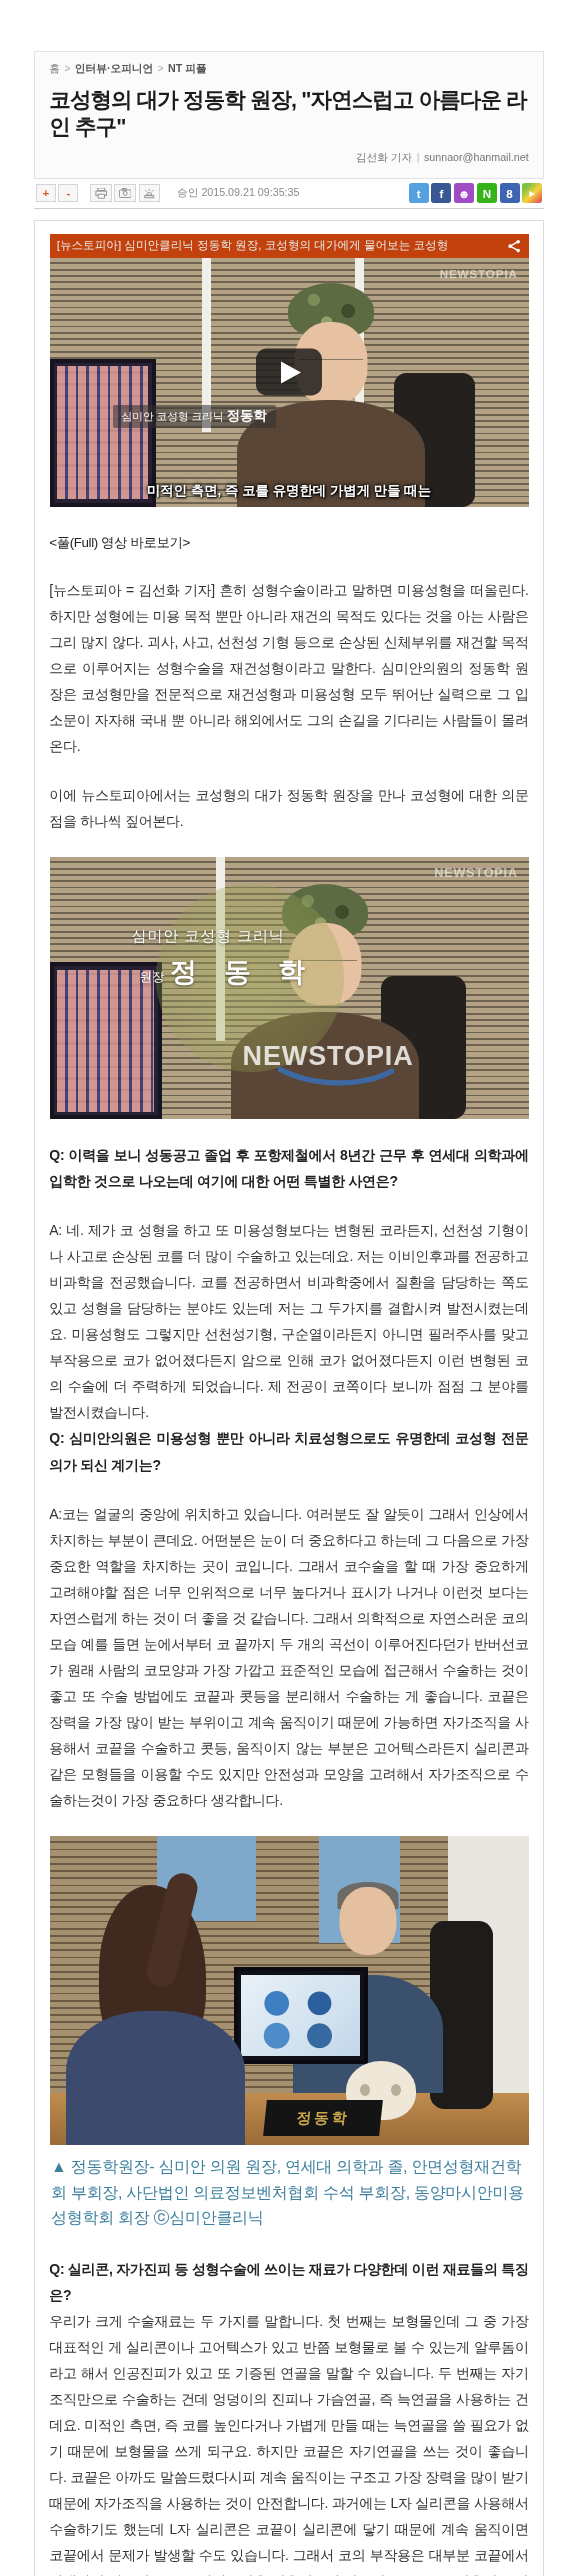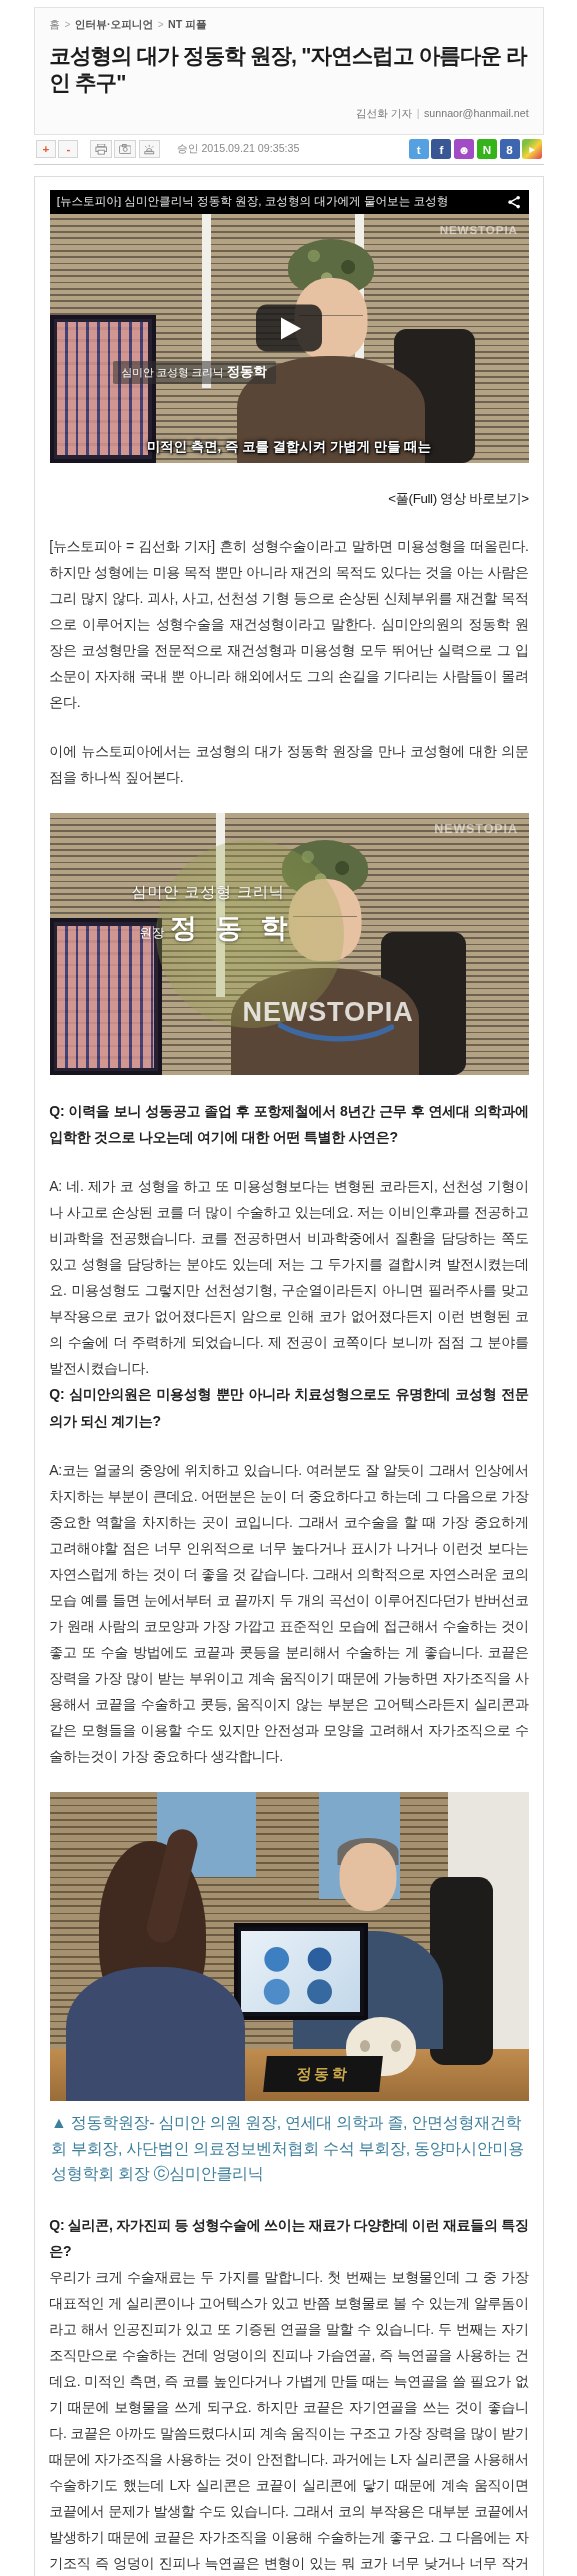--- a/index.html
+++ b/index.html
@@ -1,21 +1,21 @@
 <!DOCTYPE html>
 <html style="font-size:14.3px"><head>
 <meta charset="utf-8">
 <style>
   * { margin:0; padding:0; box-sizing:border-box; }
   html,body { background:#ffffff; }
   body { width:578px; font-family:"Liberation Sans","DejaVu Sans",sans-serif; color:#333; }
   .wrap { width:578px; padding:7.2px 34px 27px 34px; }
 
   
-  .head-box { background:#fbfbfb; border:0.9px solid #e2e2e2; padding:10px 14.3px 12.5px 14.3px; }
+  .head-box { background:#fbfbfb; border:0.9px solid #e2e2e2; padding:10px 14.3px 12.5px 14.3px;margin-top:44px; }
   .breadcrumb { font-size:10.7px; color:#888; margin-bottom:10.7px; }
   .breadcrumb b { color:#555; }
   .crumb-sep { color:#aaa; margin:0 4.5px; font-size:10px; }
   .title { font-size:21.5px; font-weight:bold; color:#1c1c1c; letter-spacing:-0.9px; line-height:1.25; }
   .byline { text-align:right; font-size:10.7px; color:#777; margin-top:10.7px; }
   .byline .sep { color:#bbb; margin:0 4.5px; }
 
   
   .toolbar { display:flex; align-items:center; height:30px; border-bottom:0.9px solid #cfcfcf; padding:0 1.8px; }
   .tb-btn { width:20px; height:18px; border:0.9px solid #d5d5d5; background:#f7f7f7; color:#e05a2b;
@@ -30,21 +30,21 @@
           display:flex; align-items:center; justify-content:center; cursor:pointer; }
   .s-tw { background:#55a0e0; } .s-fb { background:#3a5795; } .s-me { background:#a14cc4; }
   .s-nv { background:#35b31a; } .s-gp { background:#3e66b0; }
   .s-cy { background:linear-gradient(135deg,#7ec243 20%,#f6d33c 55%,#e25f54 90%); }
 
   
   .article-box { border:0.9px solid #dcdcdc; border-top:0.9px solid #dcdcdc; margin-top:10.7px; padding:13.4px 14.3px 23px 14.3px; }
 
   
   .video { width:479px; margin:0 auto; }
-  .v-titlebar { background:#000000; color:#e9e9e9; font-size:11.6px; padding:4.5px 7.2px; display:flex; align-items:center; }
+  .v-titlebar { background:#c2410c; color:#e9e9e9; font-size:11.6px; padding:4.5px 7.2px; display:flex; align-items:center; }
   .v-titlebar .vt { flex:1; white-space:nowrap; overflow:hidden; }
   .v-share { margin-left:7.2px; cursor:pointer; display:flex; }
   .scene { position:relative; width:479px; overflow:hidden; }
   .v-scene { height:249px; background:repeating-linear-gradient(180deg,#b3a284 0 4.5px,#6e6250 4.5px 6.3px); }
   .frame-col { position:absolute; top:0; bottom:30%; width:9px; background:#f1efe9; }
   .monitor { position:absolute; background:#262033; border:4.5px solid #17131f; }
   .thumb-grid { position:absolute; inset:3.6px;
      background:repeating-linear-gradient(90deg,rgba(226,160,150,.85) 0 8px,rgba(64,62,120,.9) 8px 10.7px),
                 repeating-linear-gradient(0deg,rgba(240,220,210,.35) 0 9px,rgba(30,30,60,.55) 9px 11.6px); }
   .person { position:absolute; }
@@ -62,36 +62,36 @@
   .playbtn { position:absolute; left:50%; top:46%; transform:translate(-50%,-50%); width:66px; height:47px;
              background:rgba(25,25,25,.82); border-radius:10.7px; display:flex; align-items:center; justify-content:center; cursor:pointer; }
   .playbtn .tri { width:0; height:0; border-left:20px solid #fff; border-top:11.6px solid transparent; border-bottom:11.6px solid transparent; margin-left:4.5px; }
   .wm { position:absolute; color:rgba(255,255,255,.55); font-weight:bold; letter-spacing:0.9px; }
   .v-lower3 { position:absolute; left:63px; bottom:79px; background:rgba(50,50,50,.55); color:#fff;
               font-size:10.7px; padding:2.7px 9px; border-radius:1.8px; white-space:nowrap; }
   .v-lower3 b { font-size:13.4px; }
   .v-caps { position:absolute; left:0; right:0; bottom:5.4px; text-align:center; color:#fff; font-weight:bold;
             font-size:13.4px; line-height:1.55; text-shadow:0 0 2.7px #000,0 0 5.4px #000,0.9px 0.9px 1.8px #000; }
 
-  .full-link { text-align:right; font-size:13.4px; color:#222; margin:27px 0 25px 0; letter-spacing:-0.4px; }
+  .full-link { text-align:left; font-size:13.4px; color:#222; margin:27px 0 25px 0; letter-spacing:-0.4px; }
 
   
   .para { font-size:14px; line-height:1.86; color:#333; letter-spacing:-0.3px; margin-bottom:23px; text-align:justify; }
   .q { font-weight:bold; color:#222; }
   .qa { margin-bottom:23px; }
   .qa .para { margin-bottom:0; }
 
   
   .p1-scene { height:262px; margin:1.8px auto 23px auto; background:repeating-linear-gradient(180deg,#b3a284 0 4.5px,#6e6250 4.5px 6.3px); }
   .p1-circle { position:absolute; left:106px; top:27px; width:188px; height:188px; border-radius:50%;
                background:radial-gradient(circle,rgba(170,180,95,.45),rgba(140,150,70,.25)); }
   .p1-t1 { position:absolute; left:82px; top:70px; color:#fff; font-size:15px; letter-spacing:0.9px; text-shadow:0 0.9px 2.7px rgba(0,0,0,.5); }
   .p1-t2 { position:absolute; left:90px; top:97px; color:#fff; text-shadow:0 0.9px 2.7px rgba(0,0,0,.5); }
   .p1-t2 .role { font-size:12.5px; margin-right:5.4px; }
-  .p1-t2 .nm { font-size:27px; font-weight:bold; letter-spacing:5.4px; }
+  .p1-t2 .nm { font-size:27px; font-weight:bold; letter-spacing:5.4px;font-family:Liberation Mono, monospace; }
   .wm-big { position:absolute; left:193px; bottom:47px; color:rgba(255,255,255,.8); font-weight:bold; font-size:27px; letter-spacing:0.9px; }
   .wm-swoosh { position:absolute; left:228px; bottom:32px; }
 
   
   .p2-scene { height:309px; margin:0 auto; background:repeating-linear-gradient(180deg,#a5906f 0 5.4px,#6b5b43 5.4px 7.2px); }
   .sky { position:absolute; background:#7fa9cb; }
   .wall-r { position:absolute; right:0; top:0; bottom:0; width:81px; background:#e9e6df; }
   .desk { position:absolute; left:0; right:0; bottom:0; height:52px; background:linear-gradient(180deg,#c08c4e,#9a6c38); }
   .woman-hair { position:absolute; left:49px; top:49px; width:107px; height:179px; border-radius:48% 52% 40% 40%; background:#40291f; }
   .pony { position:absolute; left:107px; top:36px; width:30px; height:116px; border-radius:16px; transform:rotate(14deg); background:#4a3025; }
@@ -204,21 +204,21 @@
         </div>
         <div class="wm" style="top:9px; right:10.7px; font-size:11.6px">NEWSTOPIA</div>
         <div class="v-lower3">
           <span>심미안 코성형 크리닉</span>
           <b>정동학</b>
         </div>
         <div class="playbtn">
             <div class="tri"></div>
           </div>
         <div class="v-caps">
-          <div>미적인 측면, 즉 코를 결합시켜 가볍게 만들 때는</div>
+          <div>미적인 측면, 즉 코를 유명한데 가볍게 만들 때는</div>
         </div>
       </div>
     </div>
 
     <div class="full-link">&lt;풀(Full) 영상 바로보기&gt;</div>
 
     <p class="para">[뉴스토피아 = 김선화 기자] 흔히 성형수술이라고 말하면 미용성형을 떠올린다. 하지만 성형에는 미용 목적 뿐만 아니라 재건의 목적도 있다는 것을 아는 사람은 그리 많지 않다. 괴사, 사고, 선천성 기형 등으로 손상된 신체부위를 재건할 목적으로 이루어지는 성형수술을 재건성형이라고 말한다. 심미안의원의 정동학 원장은 코성형만을 전문적으로 재건성형과 미용성형 모두 뛰어난 실력으로 그 입소문이 자자해 국내 뿐 아니라 해외에서도 그의 손길을 기다리는 사람들이 몰려온다.</p>
     <p class="para">이에 뉴스토피아에서는 코성형의 대가 정동학 원장을 만나 코성형에 대한 의문점을 하나씩 짚어본다.</p>
 
     <div class="scene p1-scene">

